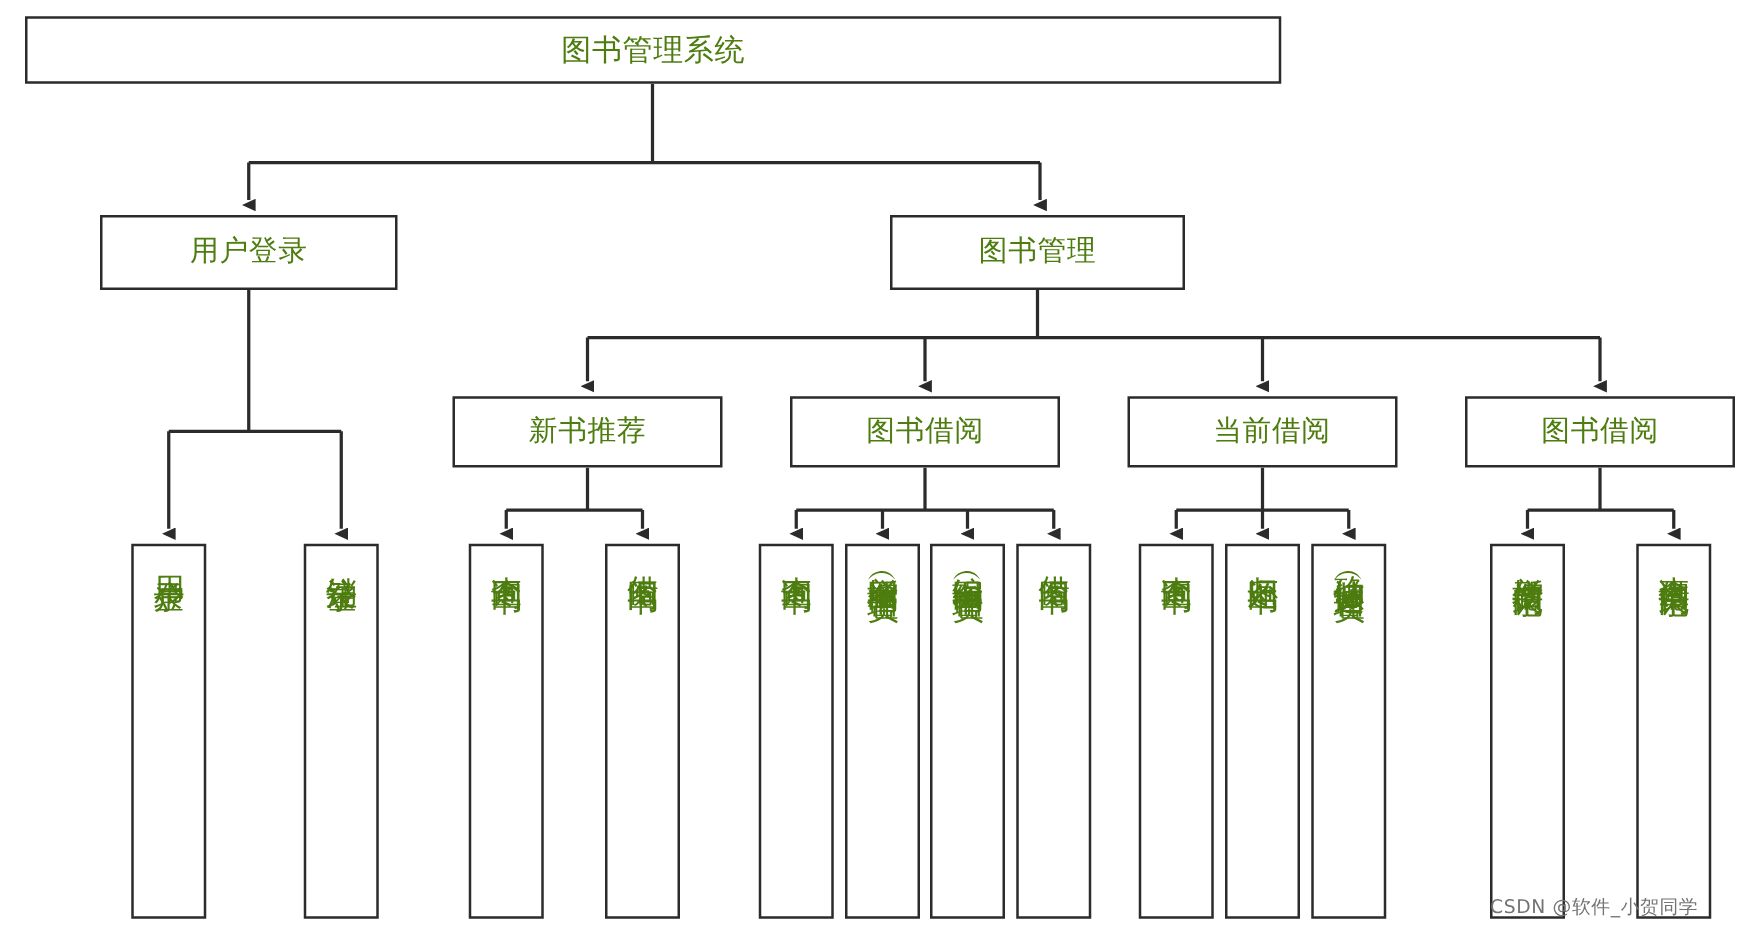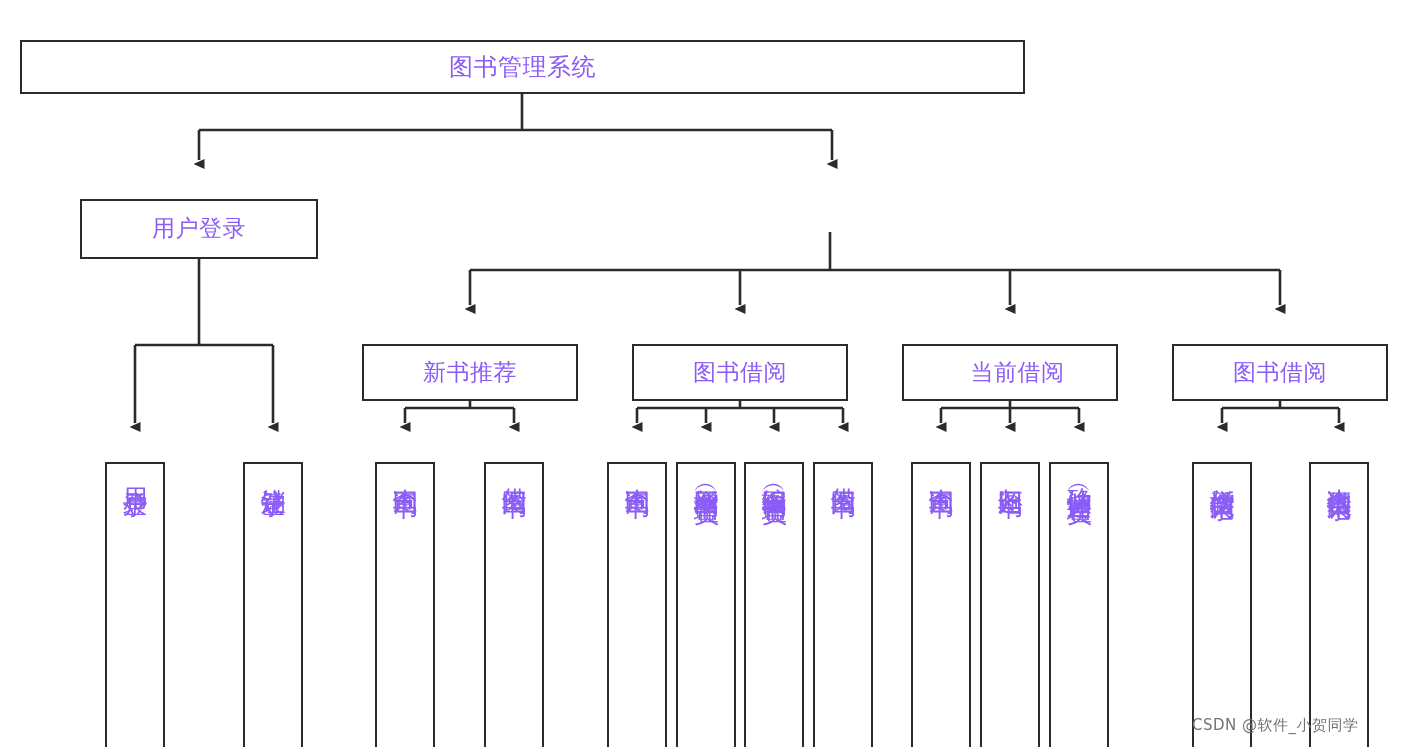--- a/index.html
+++ b/index.html
@@ -27,22 +27,21 @@
     pointer-events: none;
   }
   .node {
     position: absolute;
     box-sizing: border-box;
     border: 2.5px solid #2b2b2b;
     background: #ffffff;
     display: flex;
     align-items: center;
     justify-content: center;
-    color: #8b5cf6;
-    margin-top: 27px;
+    color: #4d7c0f;
   }
   .node-label {
     display: block;
     text-align: center;
     line-height: 1.12;
     letter-spacing: 0.5px;
   }
   
   .node.h .node-label {
     font-size: 23px;
@@ -128,20 +127,23 @@
     </g>
   </svg>
 
   <div class="node h root" style="left:20px; top:13px; width:1005px; height:54px;">
     <span class="node-label">图书管理系统</span>
   </div>
 
   <div class="node h" style="left:80px; top:172px; width:238px; height:60px;">
     <span class="node-label">用户登录</span>
   </div>
+  <div class="node h" style="left:712px; top:172px; width:236px; height:60px;">
+    <span class="node-label">图书管理</span>
+  </div>
 
   <div class="node h" style="left:362px; top:317px; width:216px; height:57px;">
     <span class="node-label">新书推荐</span>
   </div>
   <div class="node h" style="left:632px; top:317px; width:216px; height:57px;">
     <span class="node-label">图书借阅</span>
   </div>
   <div class="node h" style="left:902px; top:317px; width:216px; height:57px;padding-left:15px;">
     <span class="node-label">当前借阅</span>
   </div>

